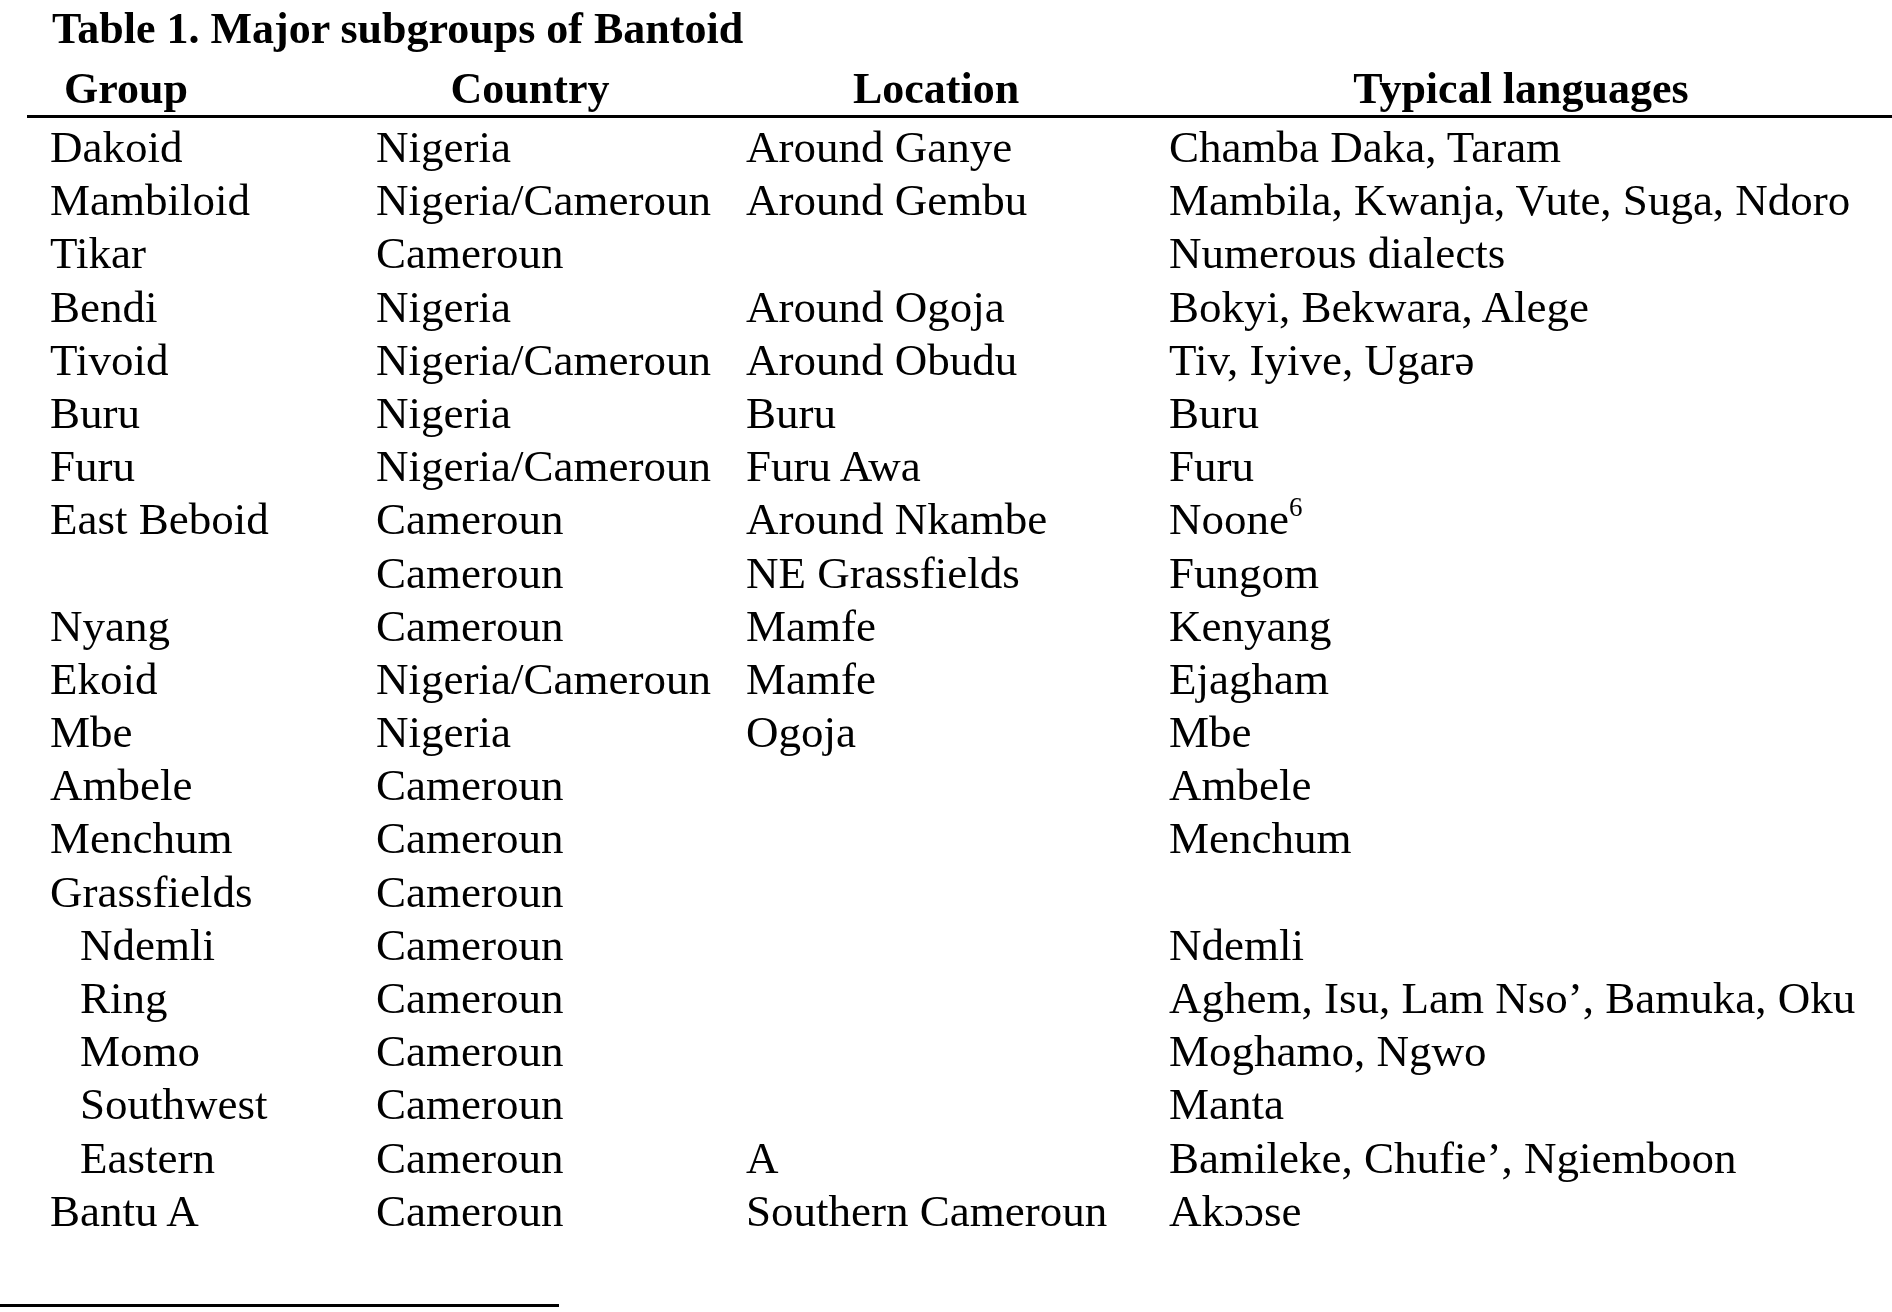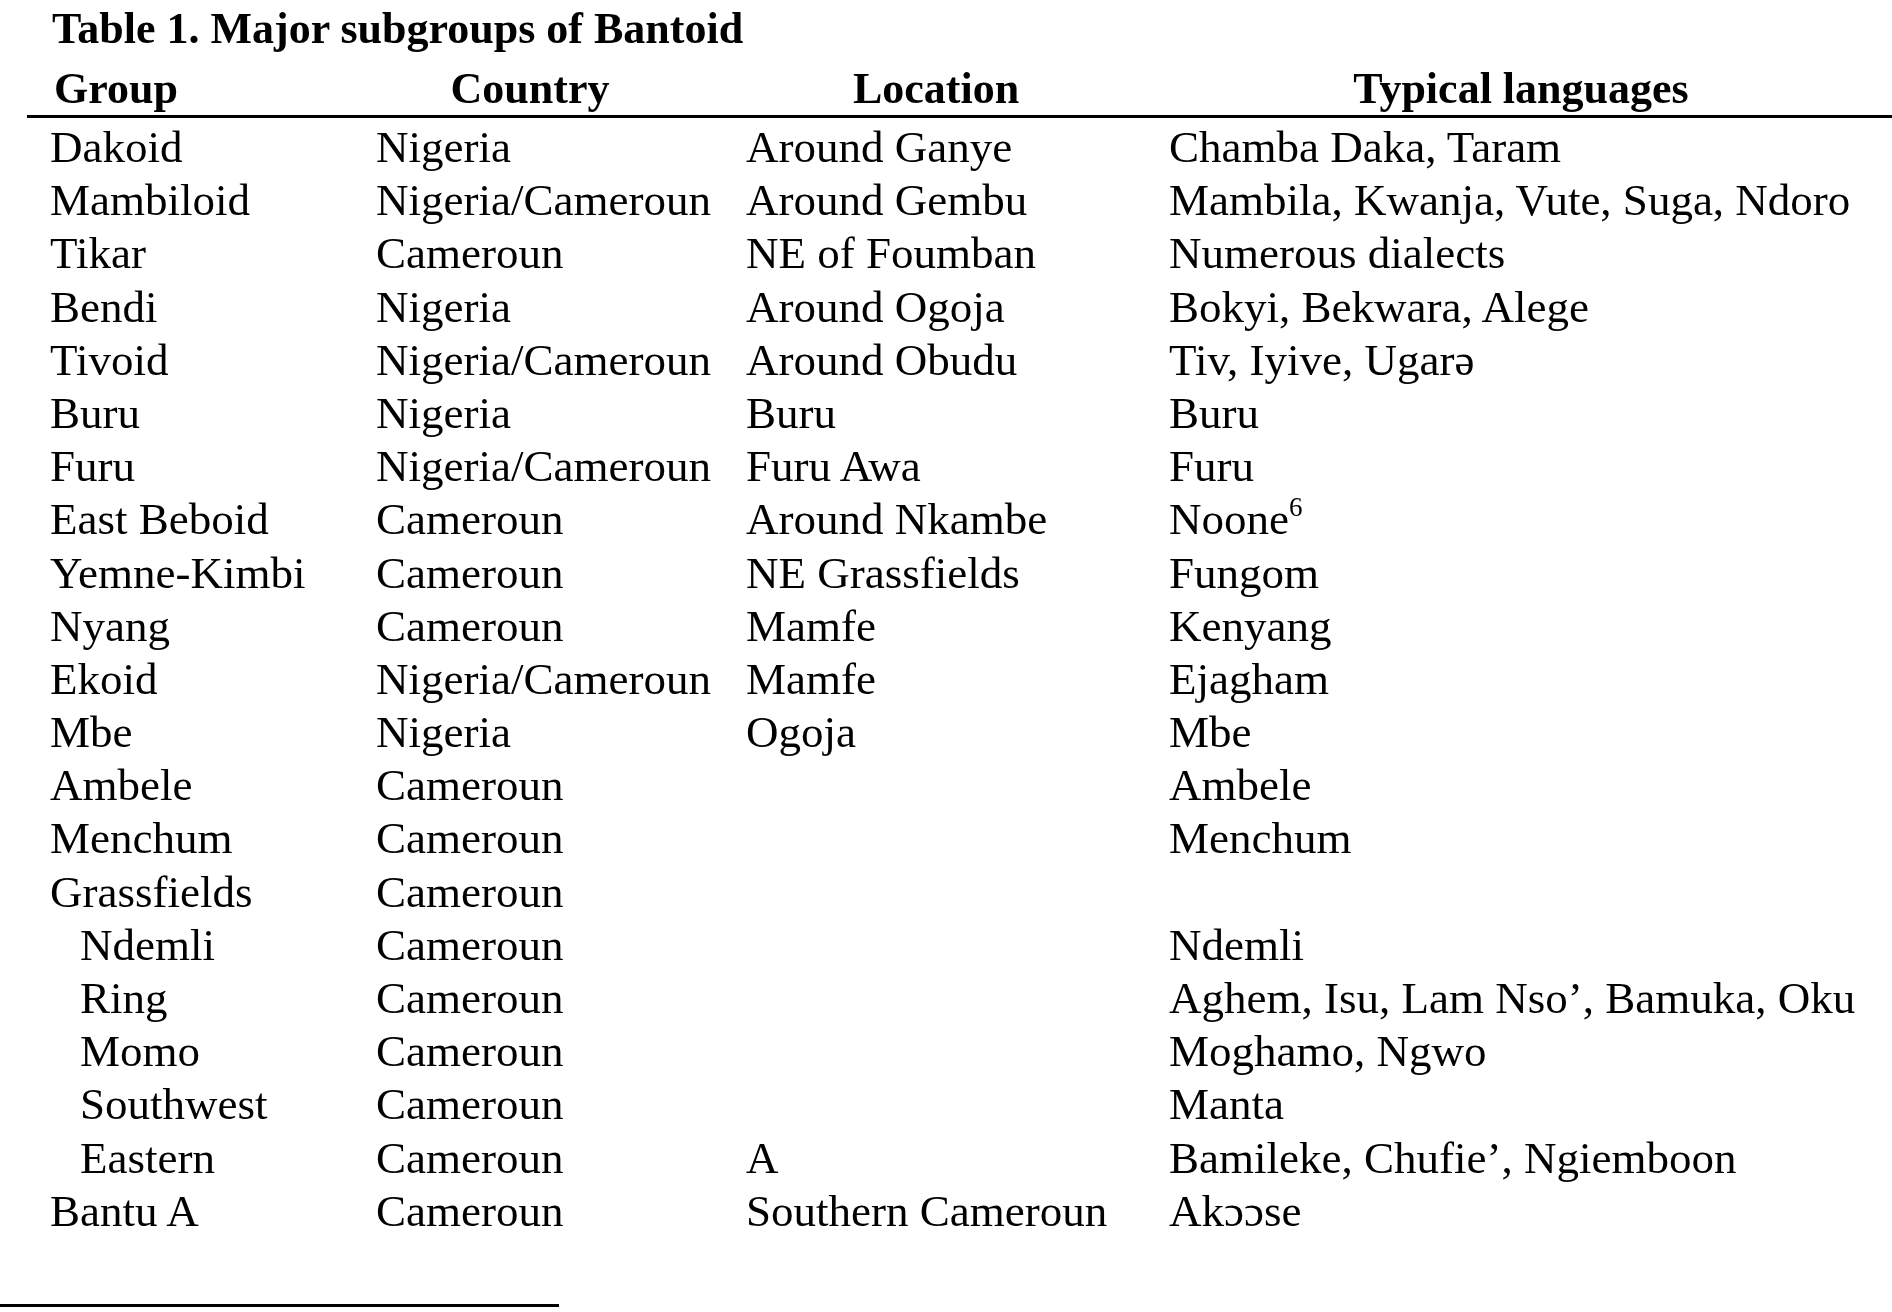--- a/index.html
+++ b/index.html
@@ -2,21 +2,21 @@
 <html><head>
 <meta charset="utf-8">
 <style>
   html, body { margin:0; padding:0; background:#ffffff; }
   body { width:1892px; height:1312px; position:relative; overflow:hidden;
          font-family:"Liberation Serif","DejaVu Serif",serif; color:#000000; }
   .title { position:absolute; left:52px; top:4px; font-size:44px; font-weight:bold;
            line-height:50px; white-space:nowrap; }
   .hdr { position:absolute; top:64px; font-size:44px; font-weight:bold; line-height:50px;
          white-space:nowrap; }
-  .hdr.group { left:54px; }
+  .hdr.group { left:64px; }
   .hdr.center { transform:translateX(-50%); }
   .rule-top { position:absolute; left:27px; top:115px; width:1865px; height:3px; background:#000; }
   .rows { position:absolute; left:0; top:121px; width:1500px; }
   .row { position:relative; height:53.2px; font-size:45px; line-height:53.2px; white-space:nowrap; }
   .cell { position:absolute; top:0; }
   .c-group { left:50px; }
   .c-group.sub { left:80px; }
   .c-country { left:360px;margin-left:16px; }
   .c-location { left:746px; }
   .c-lang { left:1169px; }
@@ -44,21 +44,20 @@
     </div>
     <div class="row">
       <span class="cell c-group">Mambiloid</span>
       <span class="cell c-country">Nigeria/Cameroun</span>
       <span class="cell c-location">Around Gembu</span>
       <span class="cell c-lang"><span>Mambila, Kwanja, Vute, Suga, Ndoro</span></span>
     </div>
     <div class="row">
       <span class="cell c-group">Tikar</span>
       <span class="cell c-country">Cameroun</span>
-      <span class="cell c-location">NE of Foumban</span>
       <span class="cell c-lang"><span>Numerous dialects</span></span>
     </div>
     <div class="row">
       <span class="cell c-group">Bendi</span>
       <span class="cell c-country">Nigeria</span>
       <span class="cell c-location">Around Ogoja</span>
       <span class="cell c-lang"><span>Bokyi, Bekwara, Alege</span></span>
     </div>
     <div class="row">
       <span class="cell c-group">Tivoid</span>
@@ -78,21 +77,20 @@
       <span class="cell c-location">Furu Awa</span>
       <span class="cell c-lang"><span>Furu</span></span>
     </div>
     <div class="row">
       <span class="cell c-group">East Beboid</span>
       <span class="cell c-country">Cameroun</span>
       <span class="cell c-location">Around Nkambe</span>
       <span class="cell c-lang"><span>Noone</span><sup>6</sup></span>
     </div>
     <div class="row">
-      <span class="cell c-group">Yemne-Kimbi</span>
       <span class="cell c-country">Cameroun</span>
       <span class="cell c-location">NE Grassfields</span>
       <span class="cell c-lang"><span>Fungom</span></span>
     </div>
     <div class="row">
       <span class="cell c-group">Nyang</span>
       <span class="cell c-country">Cameroun</span>
       <span class="cell c-location">Mamfe</span>
       <span class="cell c-lang"><span>Kenyang</span></span>
     </div>

